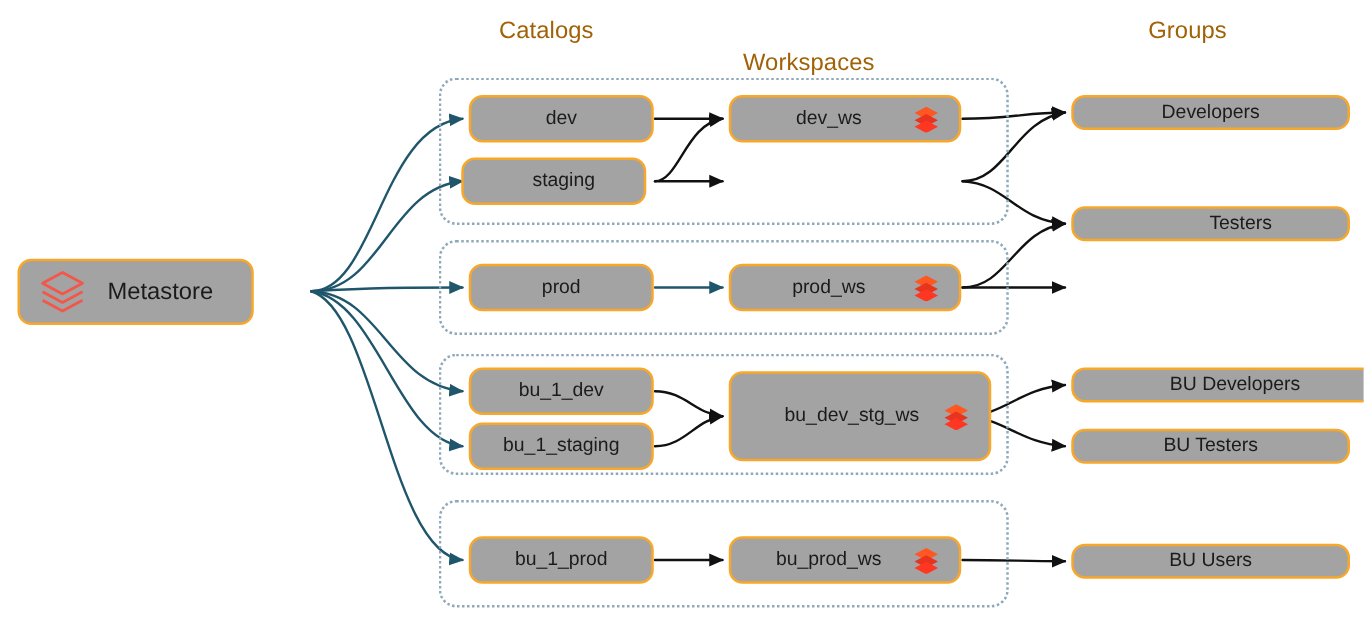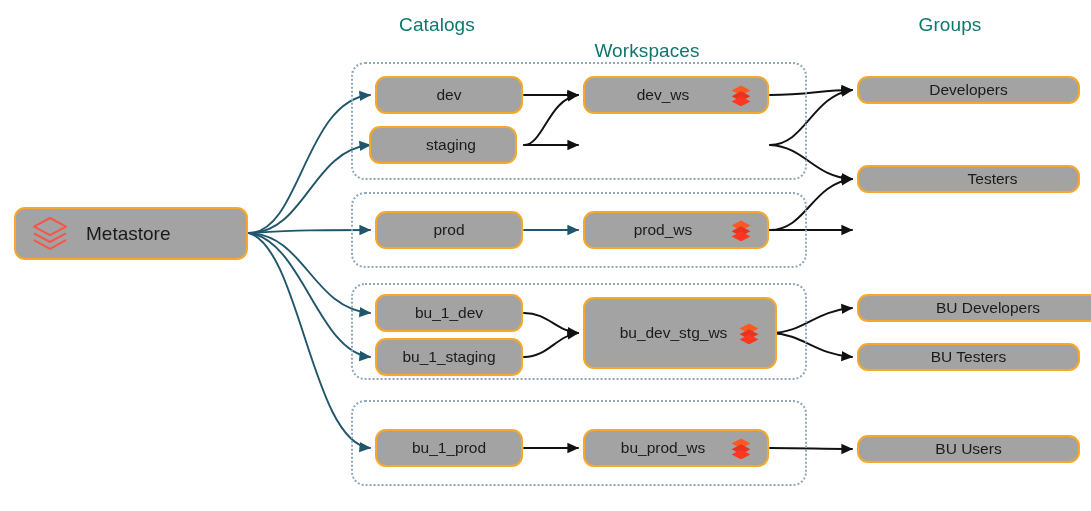--- a/index.html
+++ b/index.html
@@ -17,21 +17,21 @@
   }
   #wires{
     position:absolute;
     left:0;top:0;
     width:1091px;height:511px;
     pointer-events:none;
   }
   .col-header{
     position:absolute;
     font-size:19px;
-    color:#0f766e;
+    color:#a16207;
     letter-spacing:.1px;
     white-space:nowrap;
     transform:translateX(-50%);
   }
   .group-band{
     position:absolute;
     border:2px dotted #8fa9bb;
     border-radius:14px;
     box-sizing:border-box;
     background:transparent;
@@ -123,21 +123,21 @@
 
   <div class="col-header" style="left:437px;top:14px;">Catalogs</div>
   <div class="col-header" style="left:647px;top:14px;margin-top:26px;">Workspaces</div>
   <div class="col-header" style="left:950px;top:14px;">Groups</div>
 
   <div class="group-band" style="left:351px;top:62px;width:456px;height:118px;"></div>
   <div class="group-band" style="left:351px;top:192px;width:456px;height:76px;"></div>
   <div class="group-band" style="left:351px;top:283px;width:456px;height:97px;"></div>
   <div class="group-band" style="left:351px;top:400px;width:456px;height:86px;"></div>
 
-  <div class="node metastore" style="left:14px;top:207px;width:234px;height:53px;">
+  <div class="node metastore" style="left:14px;top:207px;width:189px;height:53px;">
     <span class="ms-icon">
       <svg viewBox="0 0 40 40" width="40" height="40" xmlns="http://www.w3.org/2000/svg">
         <g fill="none" stroke="#F4564A" stroke-width="2.1" stroke-linejoin="round">
           <path d="M20 4 L36 12.6 L20 21.2 L4 12.6 Z"></path>
           <path d="M4 19.4 L20 28 L36 19.4"></path>
           <path d="M4 26.2 L20 34.8 L36 26.2"></path>
         </g>
       </svg>
     </span>
     <span class="ms-text">Metastore</span>
@@ -179,21 +179,21 @@
     <span class="ws-icon">
       <svg viewBox="0 0 22 22" width="22" height="22" xmlns="http://www.w3.org/2000/svg">
         <g>
           <path d="M11 1.4 L20.4 6.4 L11 11.4 L1.6 6.4 Z" fill="#FF5722"></path>
           <path d="M11 7.2 L20.4 12.2 L11 17.2 L1.6 12.2 Z" fill="#E8341F"></path>
           <path d="M11 12.4 L20.4 17.4 L11 22.4 L1.6 17.4 Z" fill="#FF3621"></path>
         </g>
       </svg>
     </span>
   </div>
-  <div class="node ws" style="left:583px;top:297px;width:194px;height:72px;padding-left:13px;">
+  <div class="node ws" style="left:583px;top:297px;width:210px;height:72px;padding-left:13px;">
     <span class="lbl">bu_dev_stg_ws</span>
     <span class="ws-icon">
       <svg viewBox="0 0 22 22" width="22" height="22" xmlns="http://www.w3.org/2000/svg">
         <g>
           <path d="M11 1.4 L20.4 6.4 L11 11.4 L1.6 6.4 Z" fill="#FF5722"></path>
           <path d="M11 7.2 L20.4 12.2 L11 17.2 L1.6 12.2 Z" fill="#E8341F"></path>
           <path d="M11 12.4 L20.4 17.4 L11 22.4 L1.6 17.4 Z" fill="#FF3621"></path>
         </g>
       </svg>
     </span>

